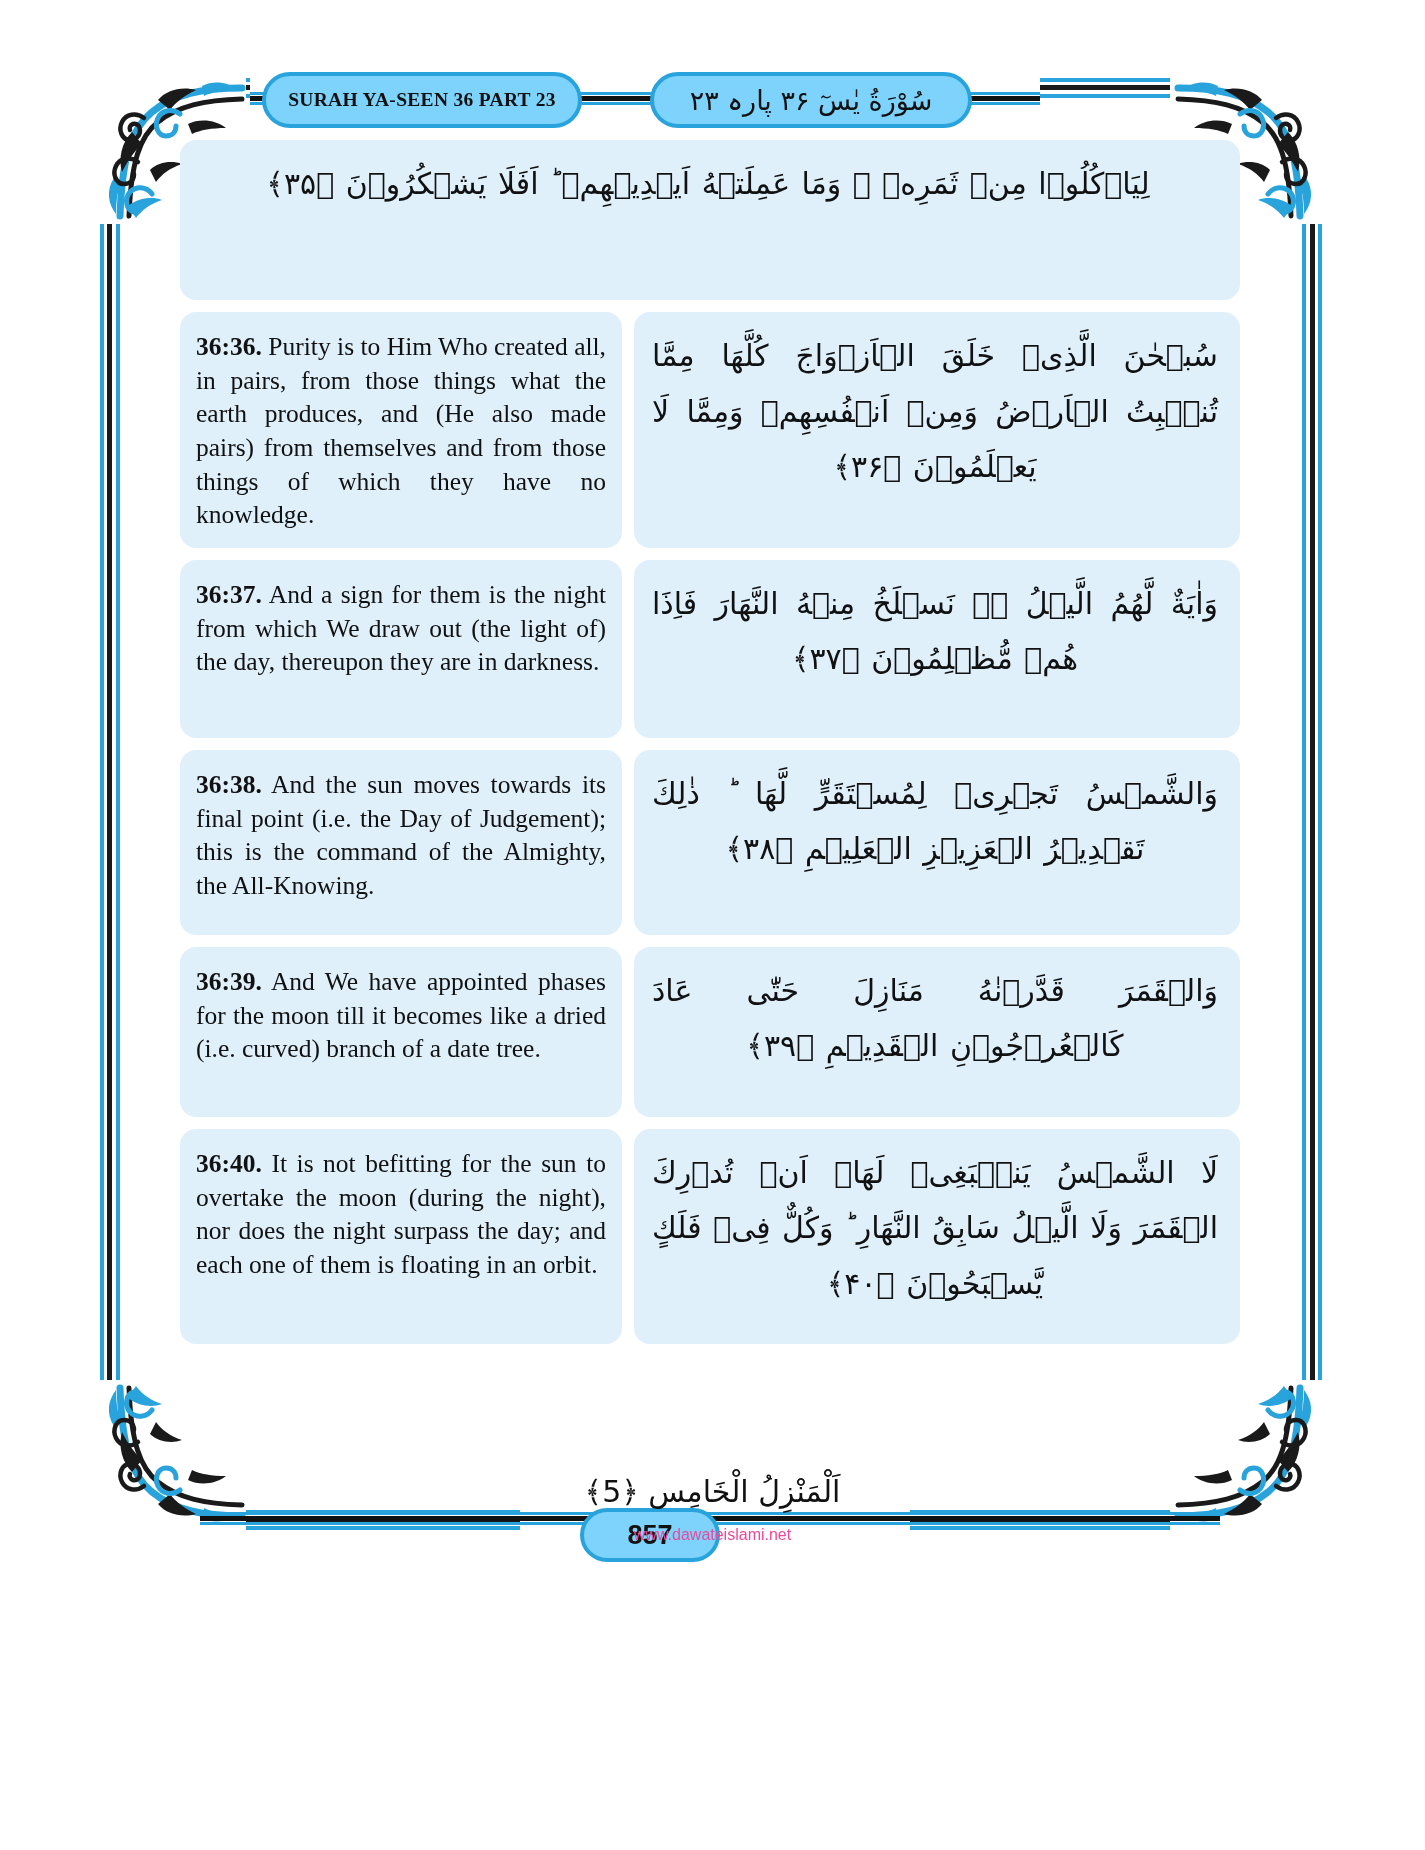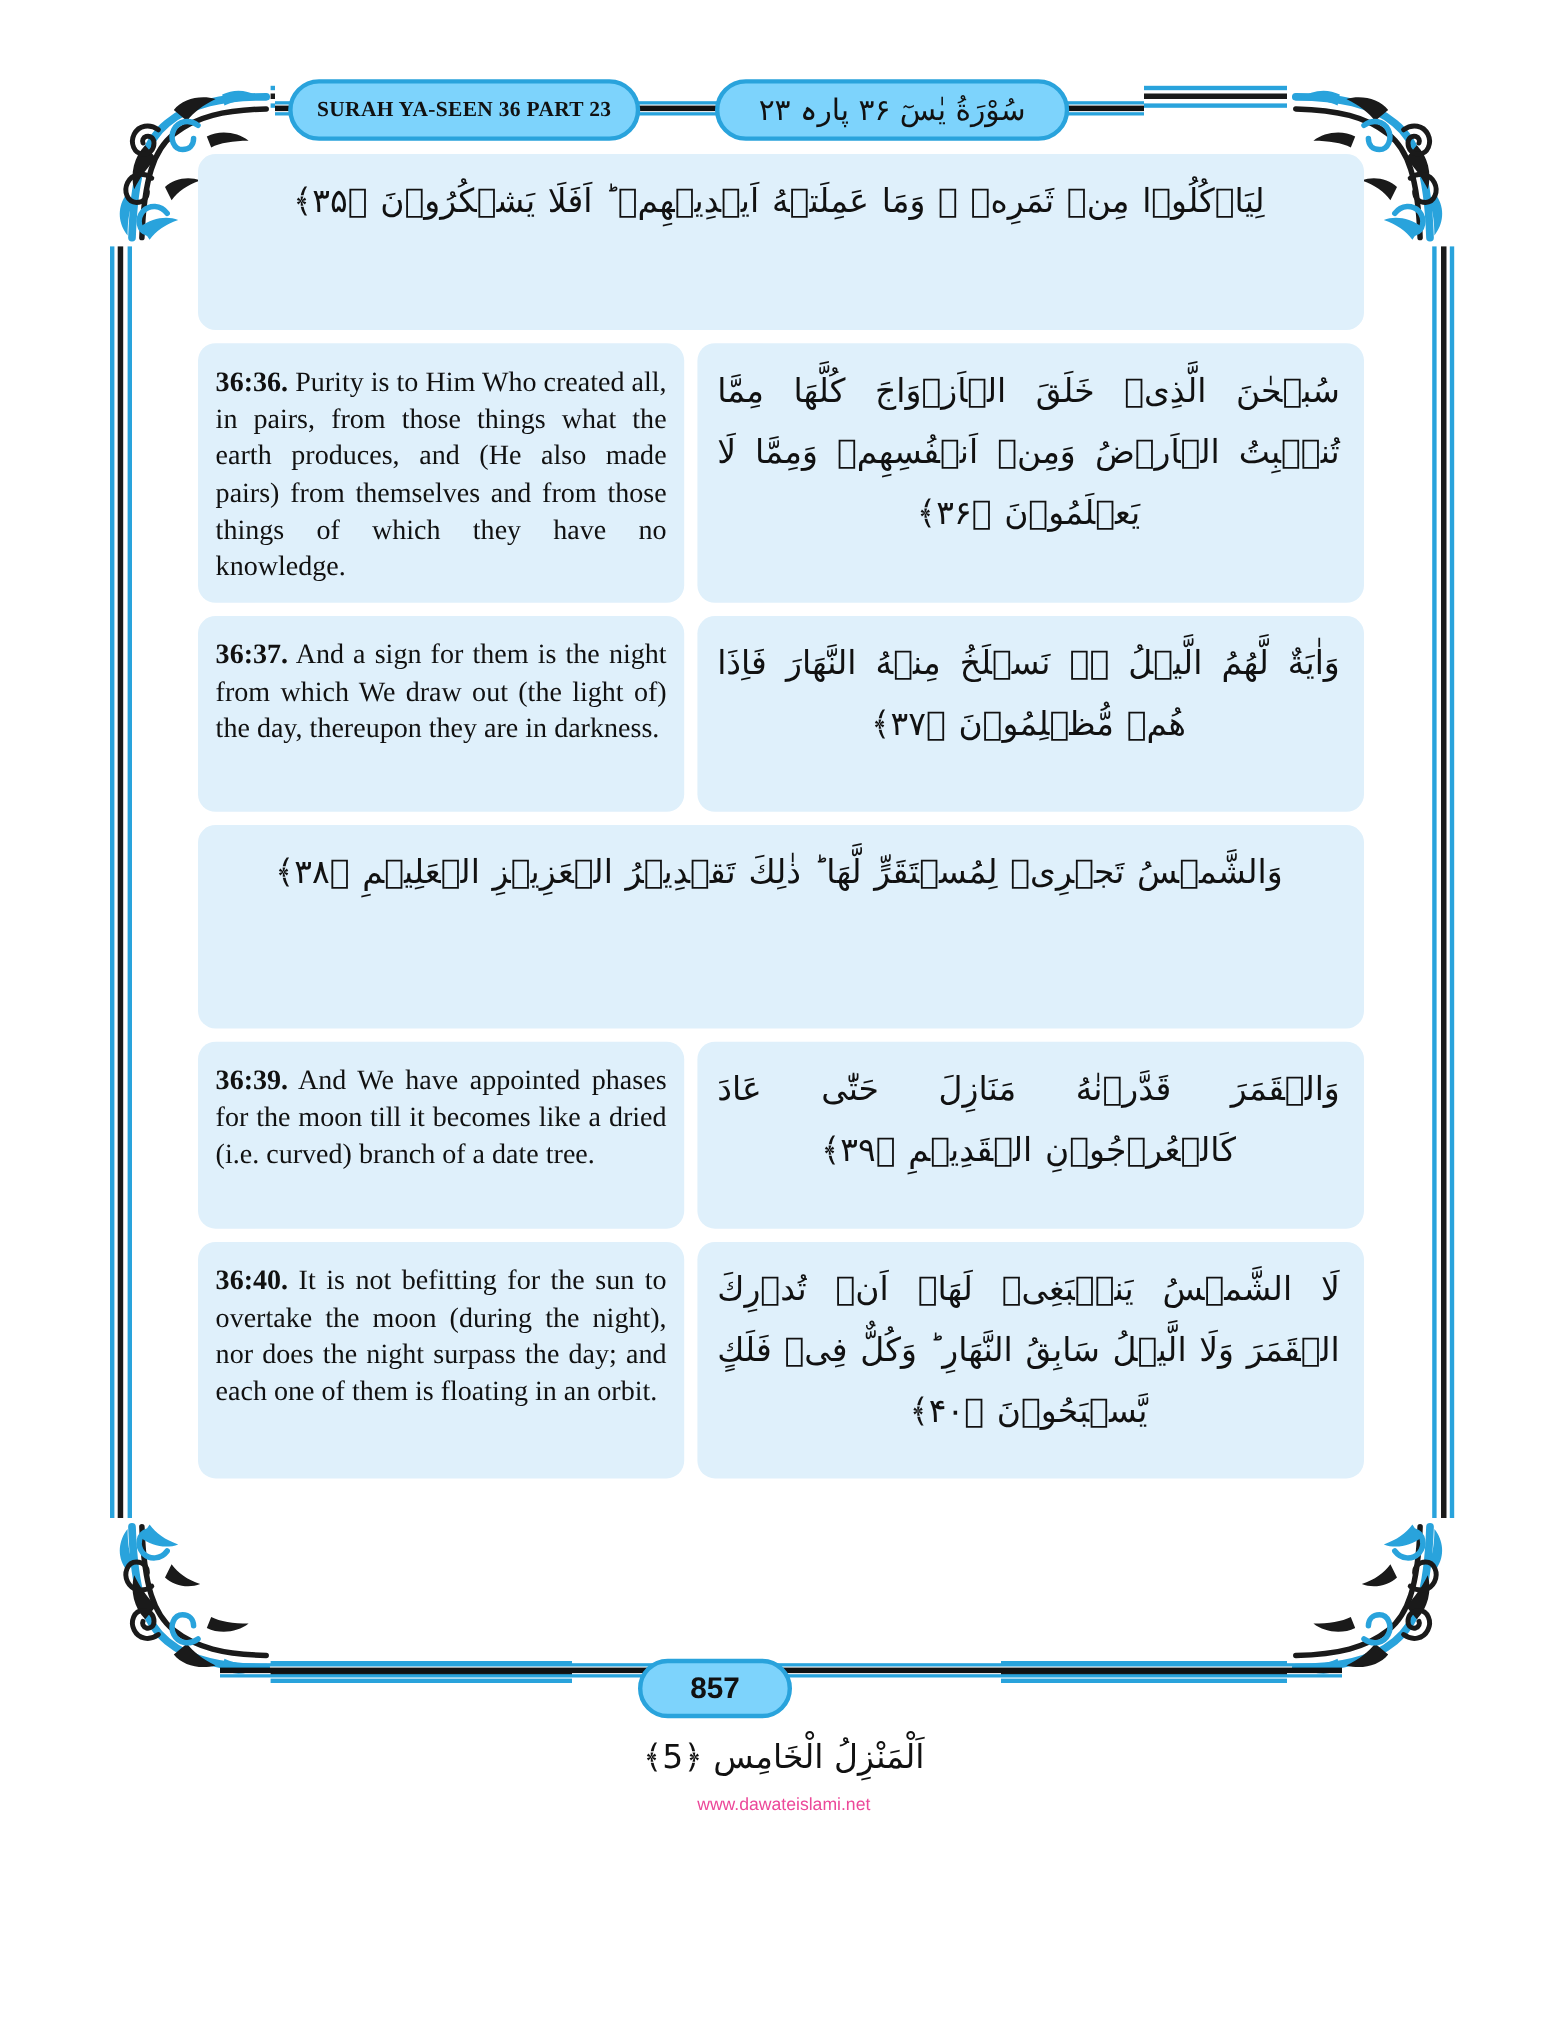--- a/index.html
+++ b/index.html
@@ -161,21 +161,21 @@
   
   .v1 .en-box,.v1 .ar-box{min-height:160px;}
   .v2 .en-box,.v2 .ar-box{min-height:235px;}
   .v3 .en-box,.v3 .ar-box{min-height:178px;}
   .v4 .en-box,.v4 .ar-box{min-height:185px;}
   .v5 .en-box,.v5 .ar-box{min-height:170px;}
   .v6 .en-box,.v6 .ar-box{min-height:215px;}
 
   
   .footer{
-    position:absolute;left:0;top:1580px;width:1425px;
+    position:absolute;left:0;top:1474px;width:1425px;
     text-align:center;
   }
   .manzil{
     font-family:"DejaVu Sans", sans-serif;
     font-size:30px;color:#111;direction:rtl;
     line-height:1.2;
     white-space:nowrap;
   }
   .site{
     margin-top:16px;
@@ -295,20 +295,21 @@
       <div class="en-box"><span class="vnum">36:36.</span><span> Purity is to Him Who created all, in pairs, from those things what the earth produces, and (He also made pairs) from themselves and from those things of which they have no knowledge.</span></div>
       <div class="ar-box">سُبۡحٰنَ الَّذِیۡ خَلَقَ الۡاَزۡوَاجَ کُلَّهَا مِمَّا تُنۡۢبِتُ الۡاَرۡضُ وَمِنۡ اَنۡفُسِهِمۡ وَمِمَّا لَا یَعۡلَمُوۡنَ ﴿۳۶﴾</div>
     </div>
 
     <div class="verse v3">
       <div class="en-box"><span class="vnum">36:37.</span><span> And a sign for them is the night from which We draw out (the light of) the day, thereupon they are in darkness.</span></div>
       <div class="ar-box">وَاٰیَةٌ لَّهُمُ الَّیۡلُ ۚۖ نَسۡلَخُ مِنۡهُ النَّهَارَ فَاِذَا هُمۡ مُّظۡلِمُوۡنَ ﴿۳۷﴾</div>
     </div>
 
     <div class="verse v4">
+      <div class="en-box"><span class="vnum">36:38.</span><span> And the sun moves towards its final point (i.e. the Day of Judgement); this is the command of the Almighty, the All-Knowing.</span></div>
       <div class="ar-box">وَالشَّمۡسُ تَجۡرِیۡ لِمُسۡتَقَرٍّ لَّهَا ؕ ذٰلِكَ تَقۡدِیۡرُ الۡعَزِیۡزِ الۡعَلِیۡمِ ﴿۳۸﴾</div>
     </div>
 
     <div class="verse v5">
       <div class="en-box"><span class="vnum">36:39.</span><span> And We have appointed phases for the moon till it becomes like a dried (i.e. curved) branch of a date tree.</span></div>
       <div class="ar-box">وَالۡقَمَرَ قَدَّرۡنٰهُ مَنَازِلَ حَتّٰی عَادَ کَالۡعُرۡجُوۡنِ الۡقَدِیۡمِ ﴿۳۹﴾</div>
     </div>
 
     <div class="verse v6">
       <div class="en-box"><span class="vnum">36:40.</span><span> It is not befitting for the sun to overtake the moon (during the night), nor does the night surpass the day; and each one of them is floating in an orbit.</span></div>

